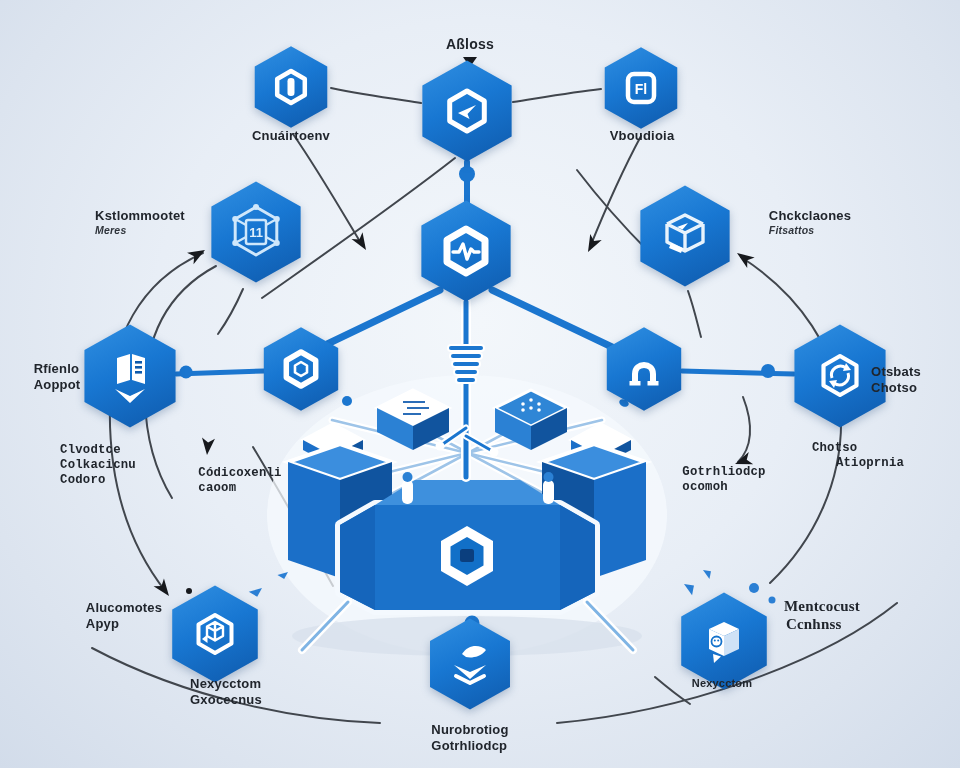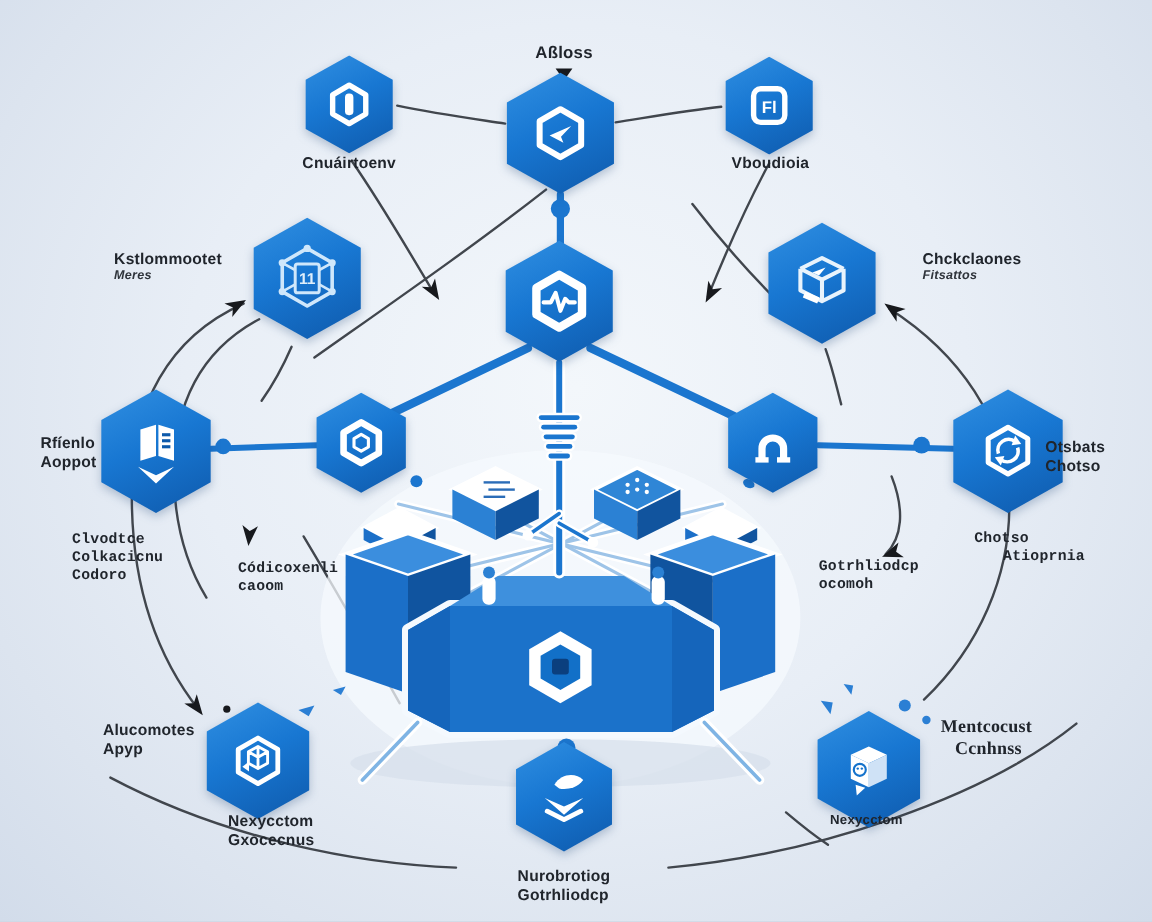--- a/index.html
+++ b/index.html
@@ -17,21 +17,21 @@
     display:flex;align-items:center;justify-content:center;
   }
   .lbl{
     position:absolute;transform:translate(-50%,-50%);
     color:#20252c;font-weight:700;font-size:13px;
     line-height:1.2;letter-spacing:.2px;white-space:nowrap;
   }
   .lbl .sub{font-size:10.5px;opacity:.92;font-style:italic;}
   .lbl.small{font-size:12.3px;font-family:Liberation Mono, monospace;}
   .lbl.big{font-size:15px;font-family:Liberation Serif, serif;}
-  .lbl.big .l2{margin-left:12px;}
+  .lbl.big .l2{margin-left:2px;}
 </style>
 </head>
 <body>
 
 <div class="canvas">
 
   <svg class="layer" viewBox="0 0 960 768" aria-hidden="true">
     <defs>
       <path id="ah" d="M0,0 L-17,-6.5 L-12.5,0 L-17,6.5 Z"></path>
       <path id="nib" d="M0,0 L-13,-4.5 L-9,4.5 Z"></path>

